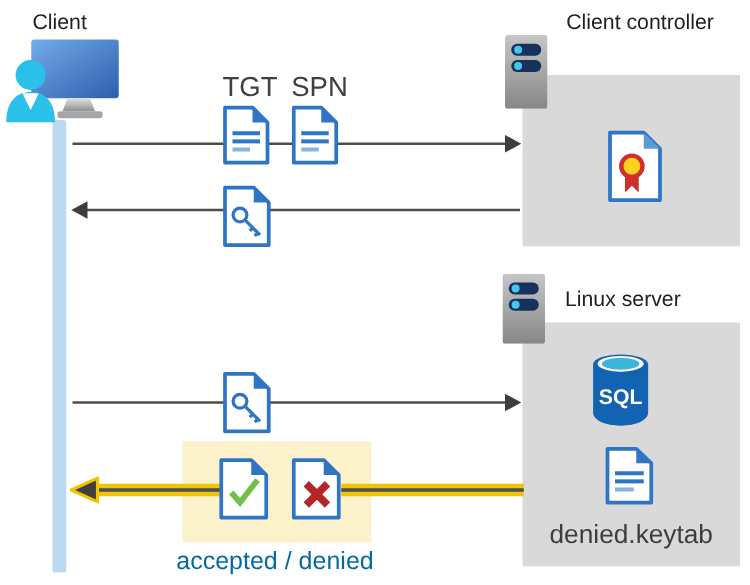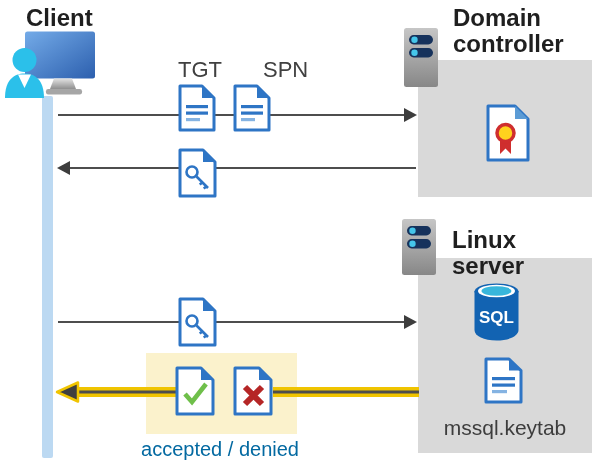--- a/index.html
+++ b/index.html
@@ -1,21 +1,21 @@
 <!DOCTYPE html>
 <html><head>
 <meta charset="utf-8">
 <style>
   html,body{margin:0;padding:0;background:#fff;}
   #canvas{position:relative;width:600px;height:468px;background:#fff;overflow:hidden;
           font-family:"Liberation Sans",sans-serif;}
   .abs{position:absolute;}
   .panel{background:#d9d9d9;}
   .hl-box{background:#fbf2cc;}
-  .heading{font-weight:700;color:#1f1f1f;font-size:24px;line-height:26px;}
+  .heading{font-weight:400;color:#1f1f1f;font-size:17px;line-height:26px;}
   .small-label{color:#404040;font-size:22px;}
   .caption{color:#0369a1;font-size:20px;}
   .keytab{color:#3d3d3d;font-size:21px;text-align:center;}
   .hline{background:#4d4d4d;height:2px;}
   .tri-right{width:0;height:0;border-top:7px solid transparent;border-bottom:7px solid transparent;
              border-left:13px solid #3d3d3d;}
   .tri-left{width:0;height:0;border-top:7px solid transparent;border-bottom:7px solid transparent;
             border-right:13px solid #3d3d3d;}
   .vbar{background:#bcd9f2;border-radius:2px;}
   svg{display:block;}
@@ -152,25 +152,25 @@
   </svg>
 
   <svg class="abs z4" width="40" height="50" viewBox="0 0 40 50" style="left:233px;top:366px;">
     <path d="M2 2 H26 L38 14 V48 H2 Z" fill="#fff" stroke="#2e75c5" stroke-width="3" stroke-linejoin="round"></path>
     <path d="M26 2 L38 14 L26 14 Z" fill="#2e75c5"></path>
     <path d="M12 21 L29 38 M29 21 L12 38" fill="none" stroke="#b52626" stroke-width="6"></path>
   </svg>
 
   <div class="abs heading z4" style="left:26px;top:5px;">Client</div>
 
-  <div class="abs heading z4" style="left:453px;top:5px;width:135px;">Domain controller</div>
+  <div class="abs heading z4" style="left:453px;top:5px;width:135px;">Client controller</div>
 
   <div class="abs heading z4" style="left:452px;top:227px;width:140px;">Linux server</div>
 
   <div class="abs small-label z4" style="left:178px;top:57px;width:38px;text-align:center;">TGT</div>
 
-  <div class="abs small-label z4" style="left:233px;top:57px;width:38px;text-align:center;margin-left:30px;">SPN</div>
+  <div class="abs small-label z4" style="left:233px;top:57px;width:38px;text-align:center;">SPN</div>
 
-  <div class="abs keytab z4" style="left:430px;top:416px;width:150px;">mssql.keytab</div>
+  <div class="abs keytab z4" style="left:430px;top:416px;width:150px;">denied.keytab</div>
 
   <div class="abs caption z4" style="left:120px;top:438px;width:200px;text-align:center;">accepted / denied</div>
 
 </div>
 
 </body></html>

